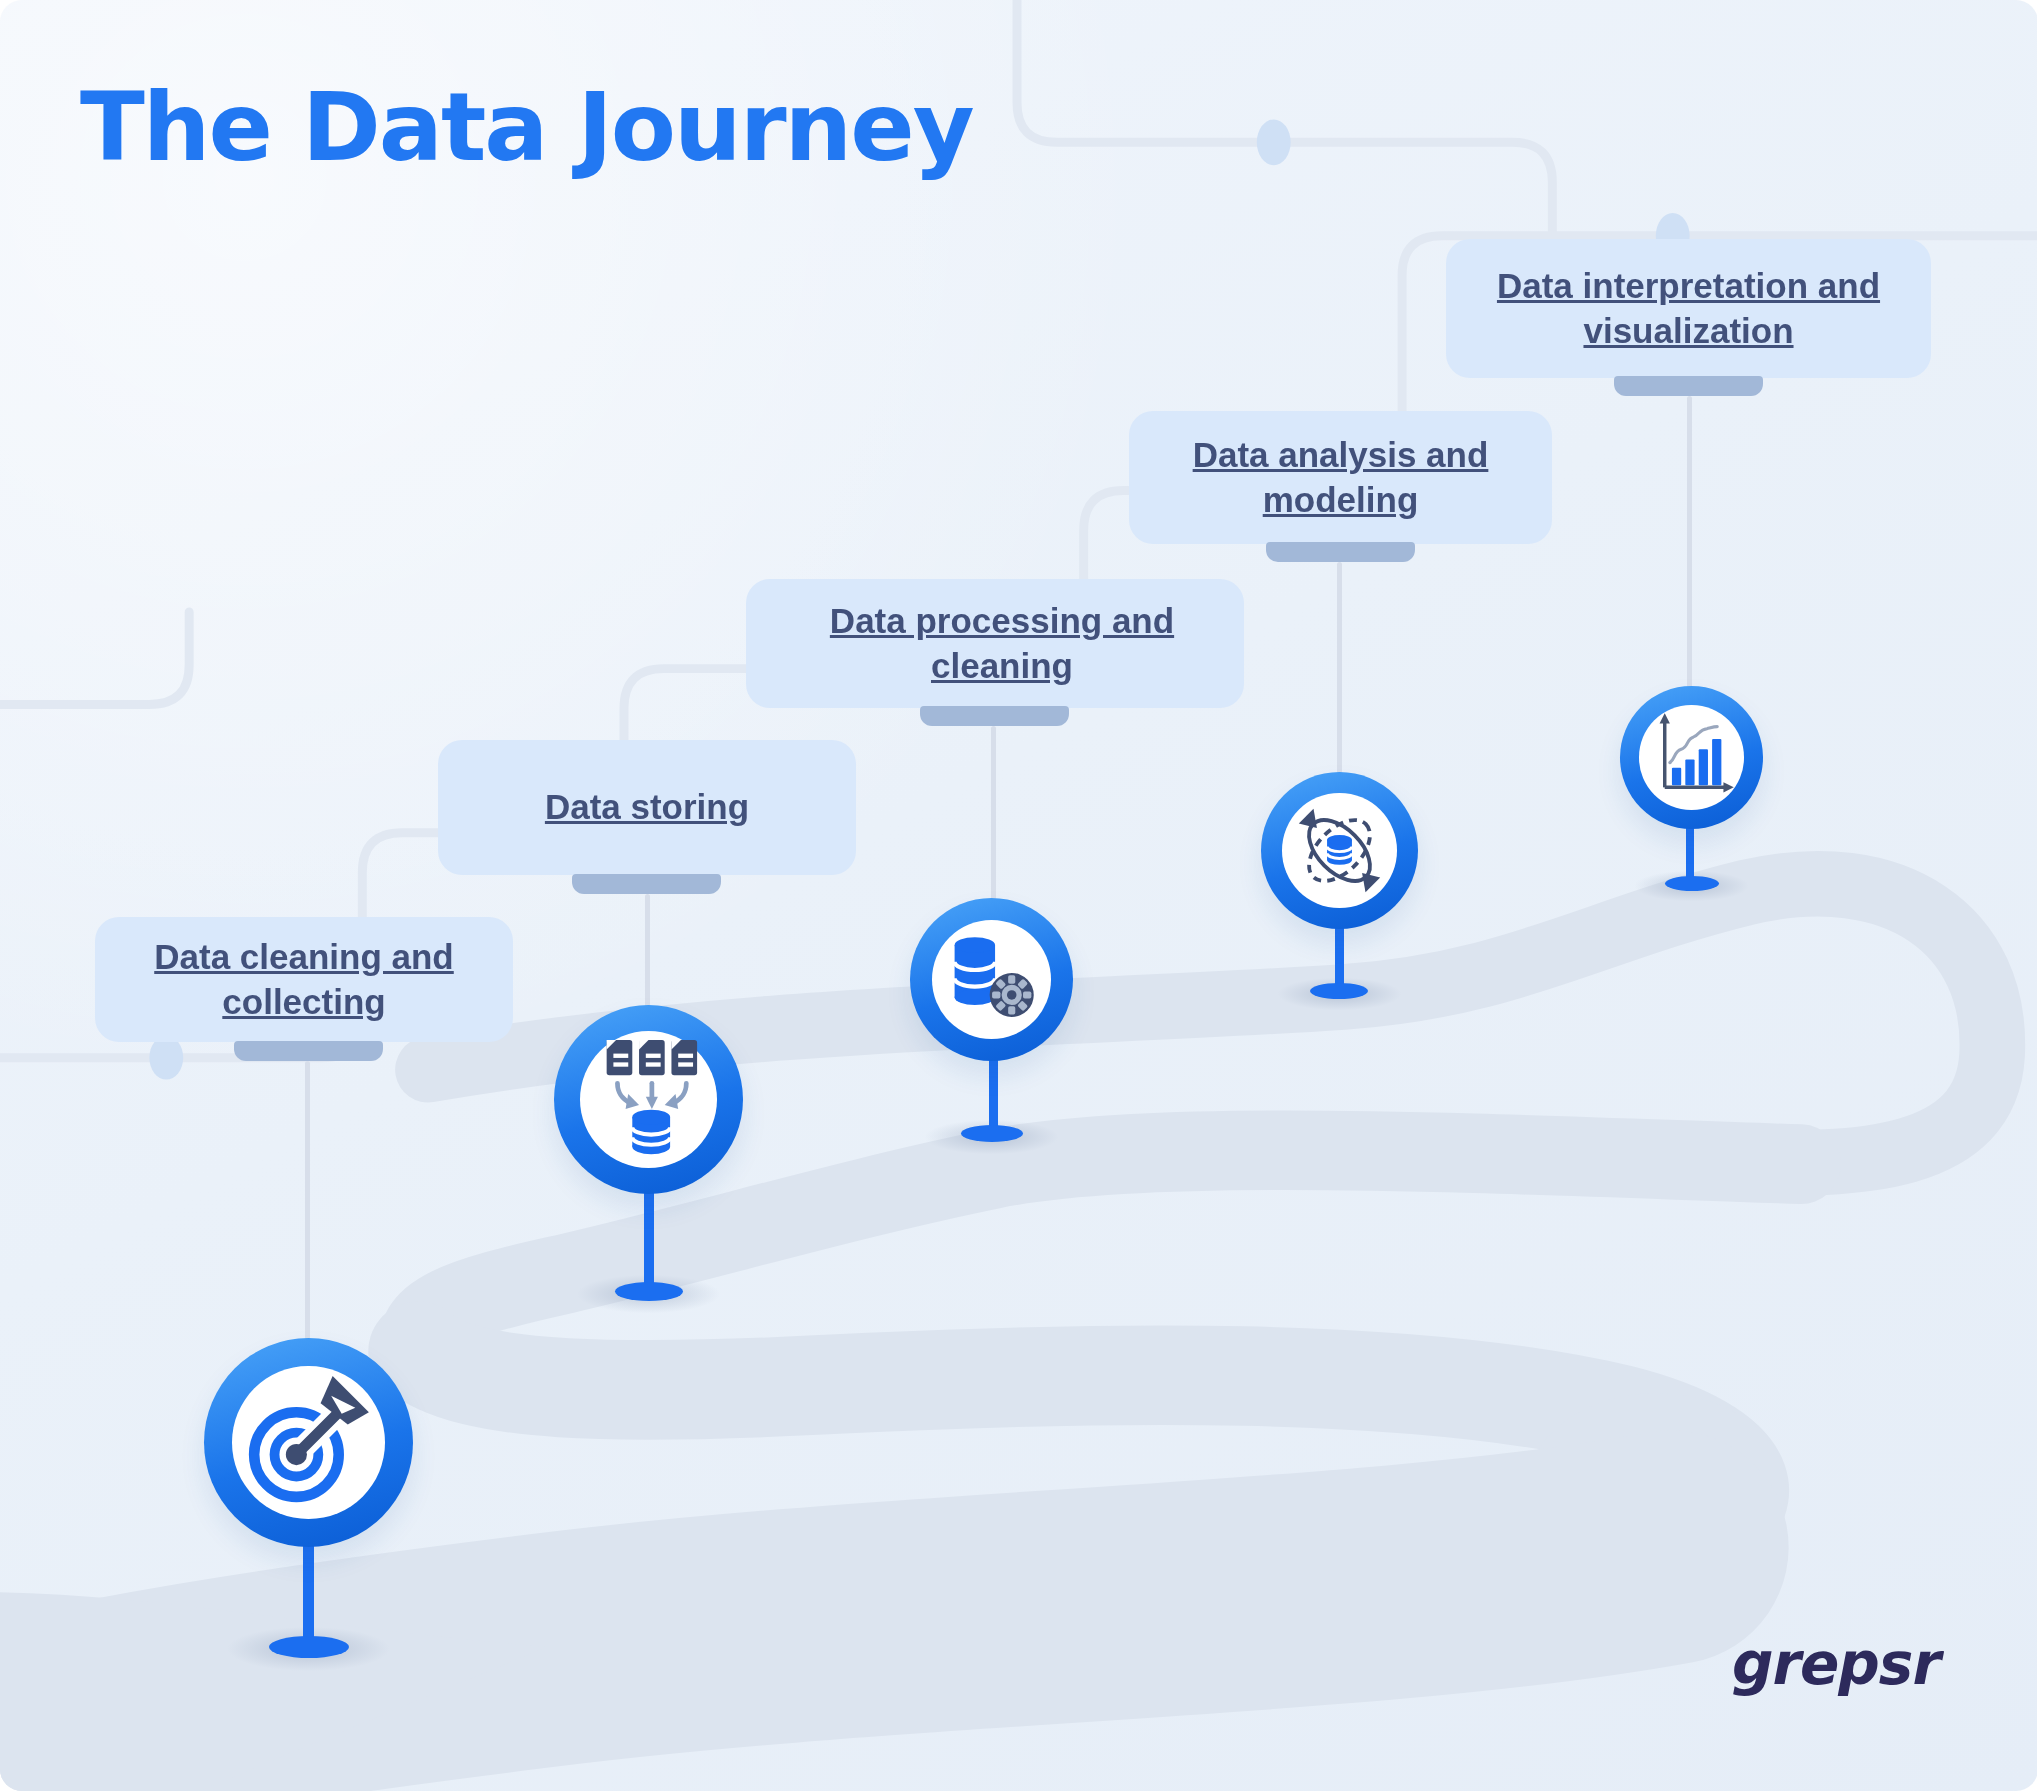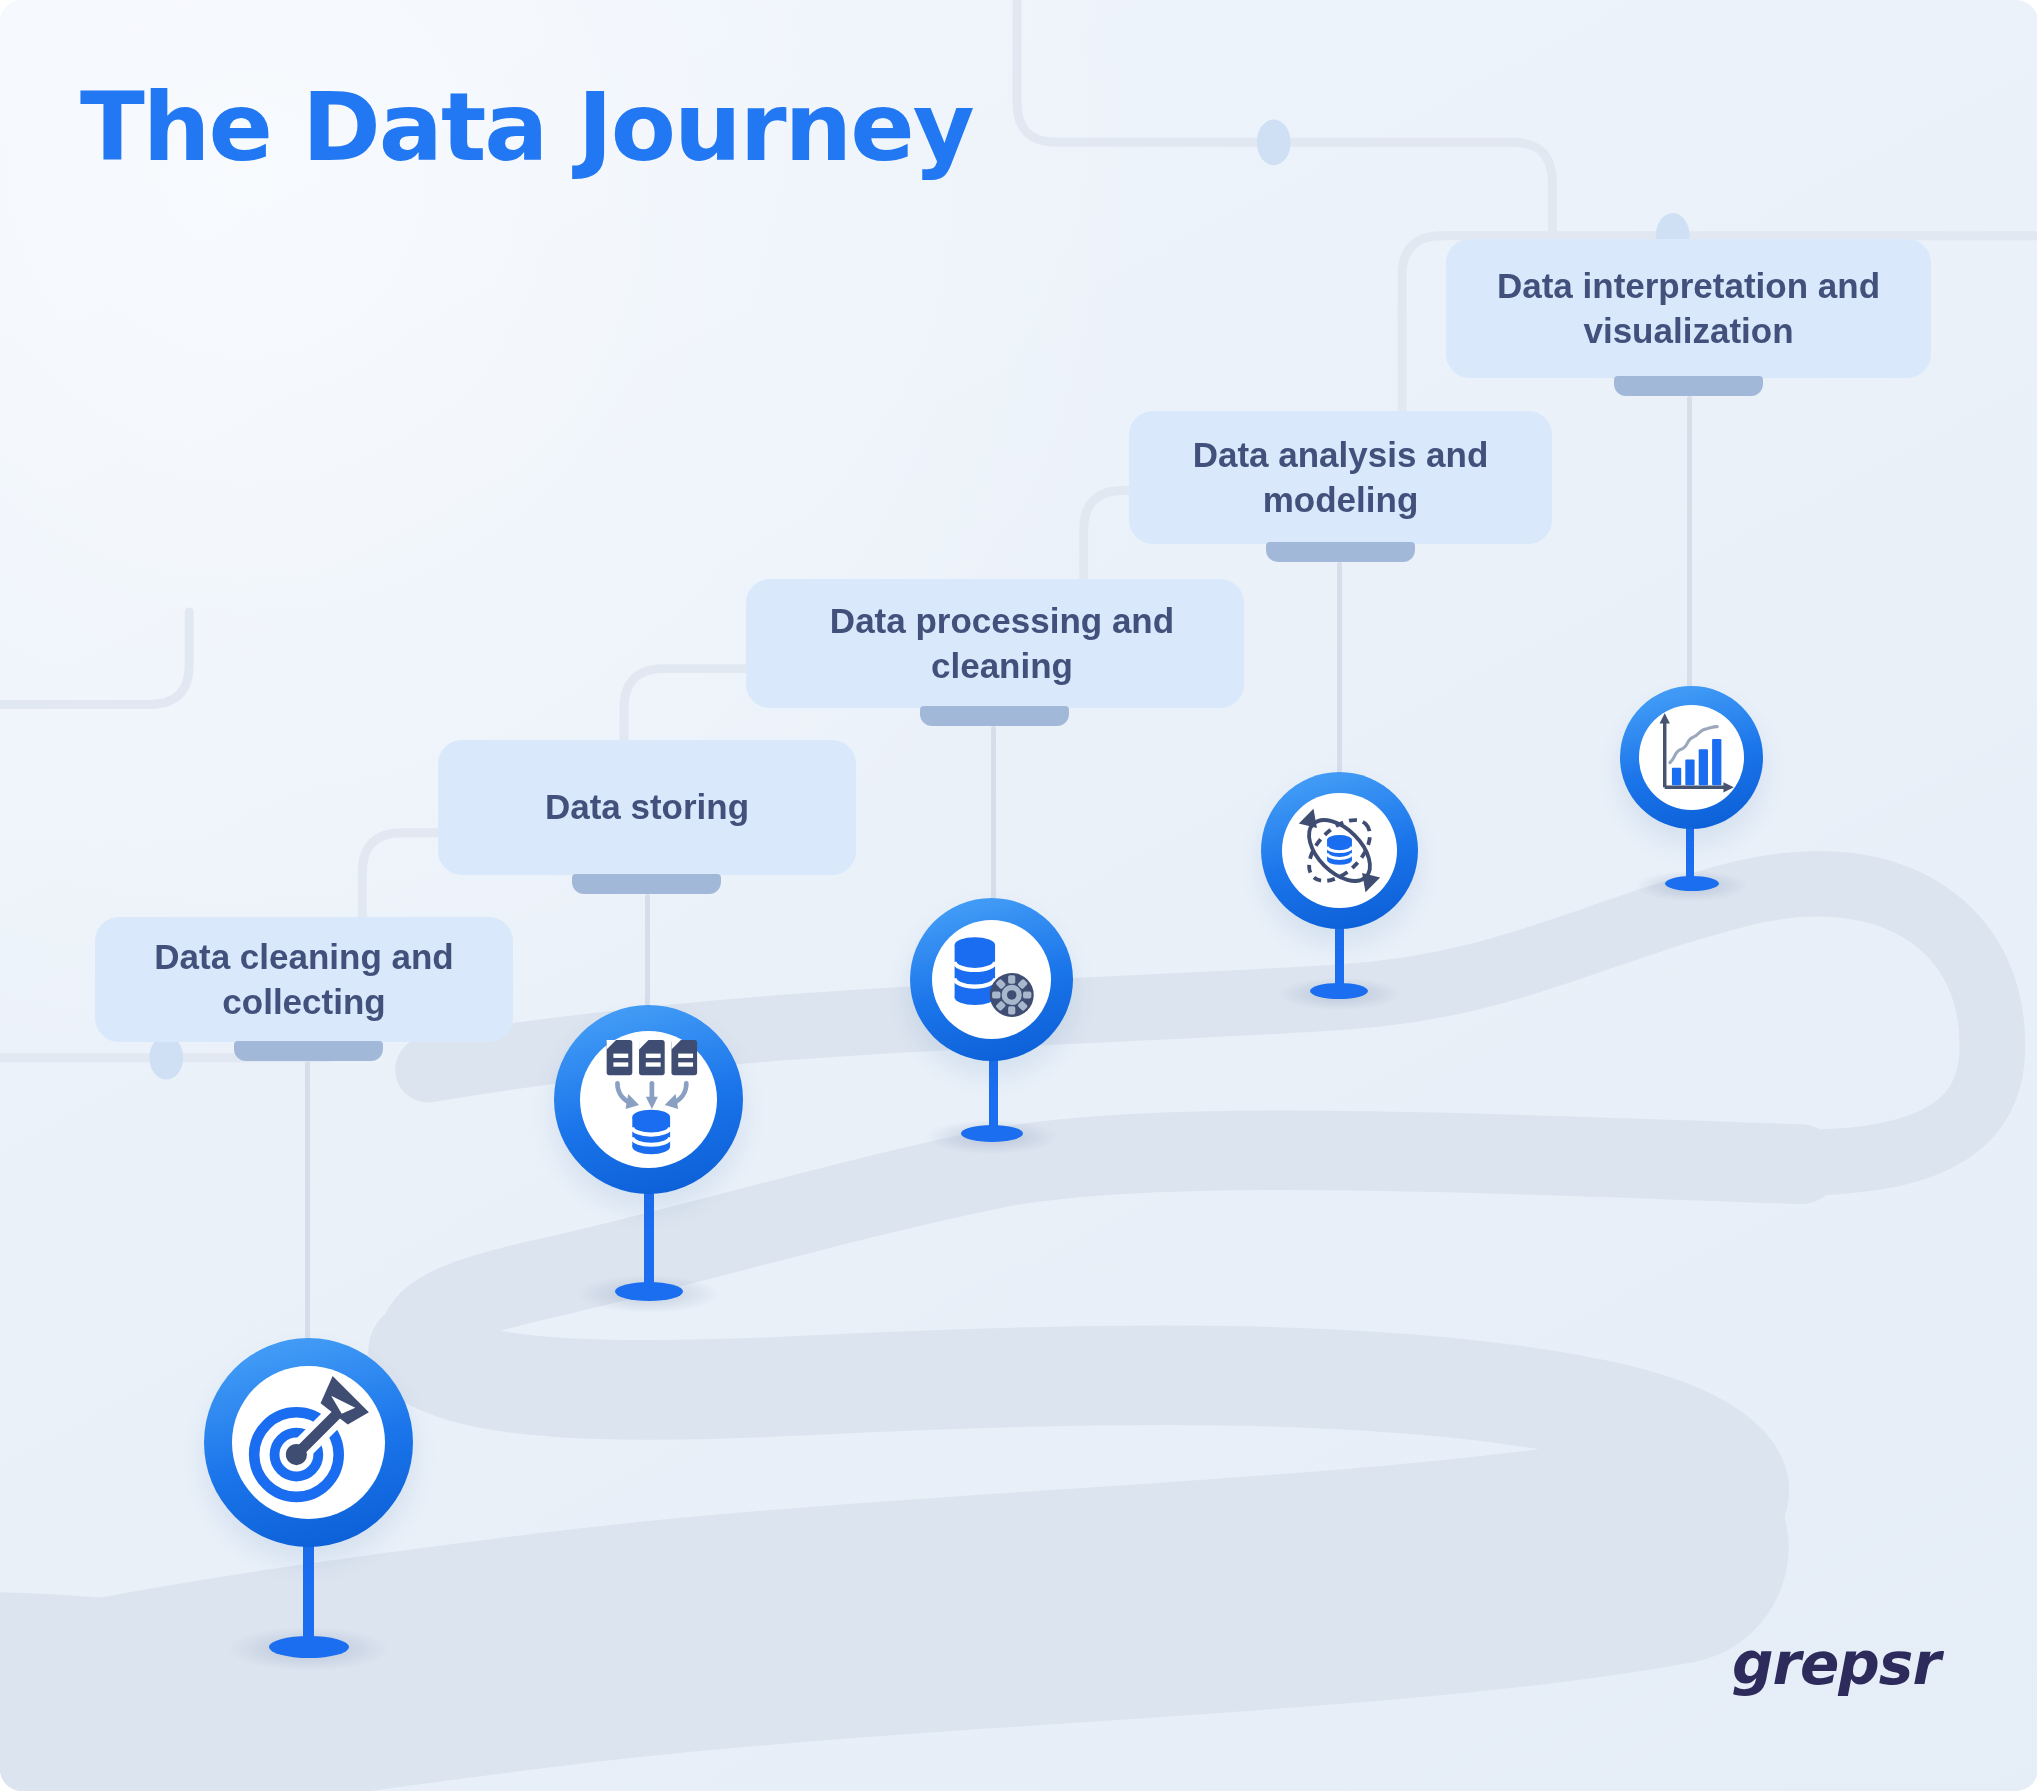--- a/index.html
+++ b/index.html
@@ -22,21 +22,21 @@
     color:#2278f2;
   }
   .label-box{
     position:absolute;
     background:#d9e8fb;
     border-radius:24px;
     display:flex;align-items:center;justify-content:center;
     text-align:center;
     color:#42517b;
     font-size:35px;font-weight:700;line-height:1.26;
-    padding:0 18px;box-sizing:border-box;
+    padding:0 18px;box-sizing:border-box;text-decoration:underline;
   }
   .tab{
     position:absolute;width:149px;height:20px;
     background:#a2b8d8;
     border-radius:4px 4px 12px 12px;
   }
   .connector{
     position:absolute;width:5px;background:#d7deea;border-radius:3px;
   }
   .pin{

